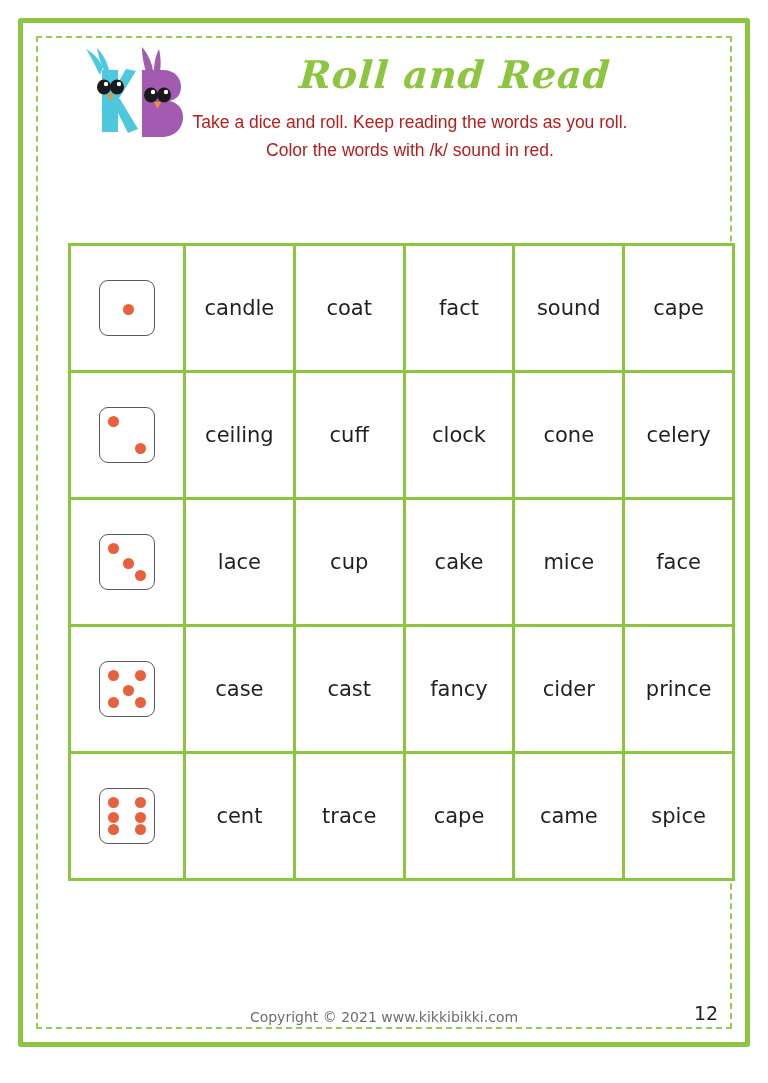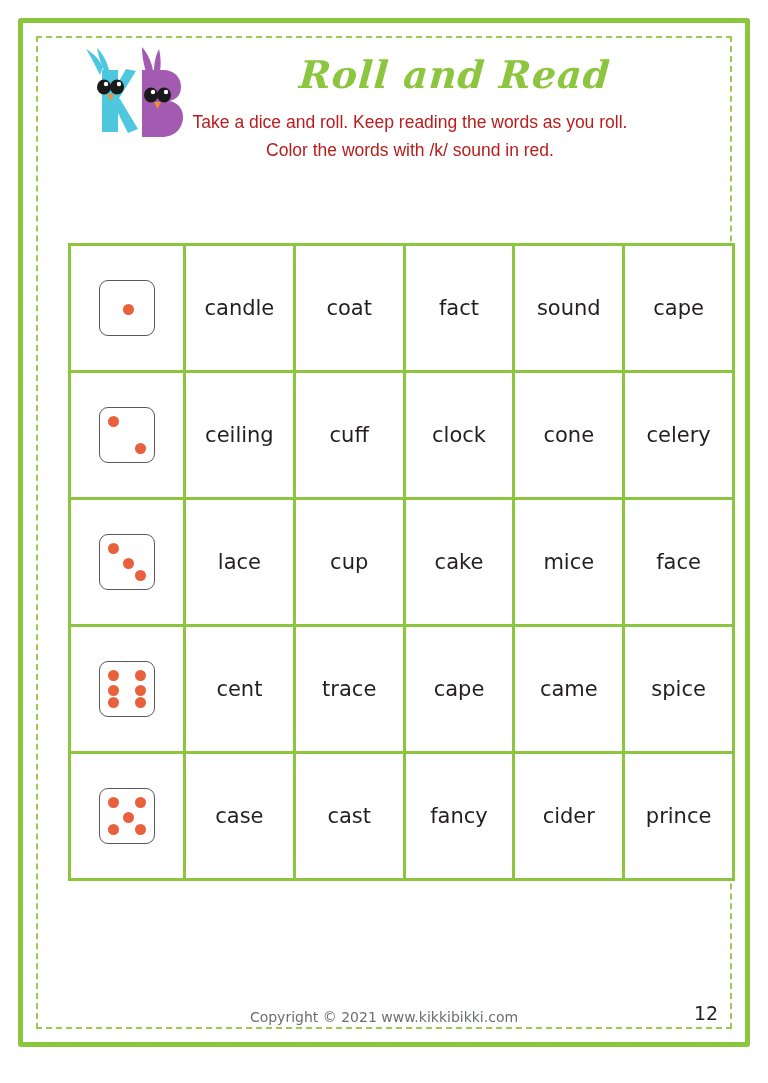--- a/index.html
+++ b/index.html
@@ -250,47 +250,47 @@
         <td class="word-cell">cup</td>
         <td class="word-cell">cake</td>
         <td class="word-cell">mice</td>
         <td class="word-cell">face</td>
       </tr>
       <tr>
         <td class="die-cell">
           <div class="die">
             <span class="pip p-tl"></span>
             <span class="pip p-tr"></span>
+            <span class="pip p-c"></span>
+            <span class="pip p-bl"></span>
+            <span class="pip p-br"></span>
+          </div>
+        </td>
+        <td class="word-cell">case</td>
+        <td class="word-cell">cast</td>
+        <td class="word-cell">fancy</td>
+        <td class="word-cell">cider</td>
+        <td class="word-cell">prince</td>
+      </tr>
+      <tr>
+        <td class="die-cell">
+          <div class="die">
+            <span class="pip p-tl"></span>
+            <span class="pip p-tr"></span>
             <span class="pip p-ml"></span>
             <span class="pip p-mr"></span>
             <span class="pip p-bl"></span>
             <span class="pip p-br"></span>
           </div>
         </td>
         <td class="word-cell">cent</td>
         <td class="word-cell">trace</td>
         <td class="word-cell">cape</td>
         <td class="word-cell">came</td>
         <td class="word-cell">spice</td>
       </tr>
-      <tr>
-        <td class="die-cell">
-          <div class="die">
-            <span class="pip p-tl"></span>
-            <span class="pip p-tr"></span>
-            <span class="pip p-c"></span>
-            <span class="pip p-bl"></span>
-            <span class="pip p-br"></span>
-          </div>
-        </td>
-        <td class="word-cell">case</td>
-        <td class="word-cell">cast</td>
-        <td class="word-cell">fancy</td>
-        <td class="word-cell">cider</td>
-        <td class="word-cell">prince</td>
-      </tr>
     </tbody>
   </table>
 
   <div id="footer-copy">Copyright © 2021 www.kikkibikki.com</div>
   <div id="page-number">12</div>
 
 </div>
 
 </body></html>

